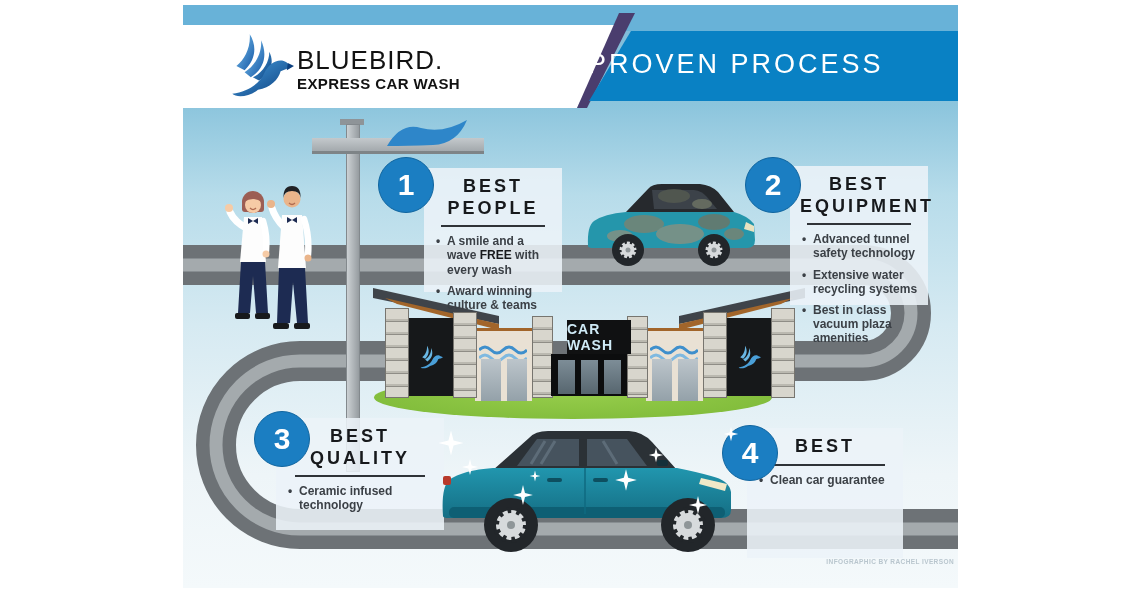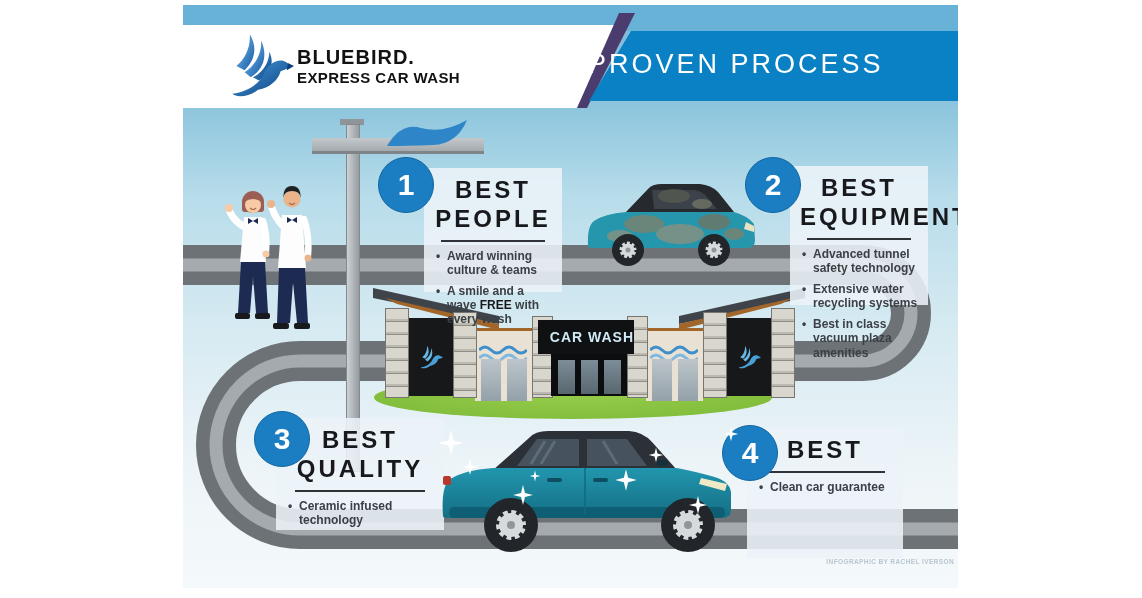--- a/index.html
+++ b/index.html
@@ -12,21 +12,21 @@
   .band-white{position:absolute;left:0;top:20px;width:460px;height:83px;background:#ffffff;
               clip-path:polygon(0 0,436px 0,394px 83px,0 83px);}
   .stripe-purple{position:absolute;left:380px;top:8px;width:80px;height:95px;
               clip-path:polygon(56px 0,72px 0,24px 95px,14px 95px);background:#4a3d6e;}
   .bar-blue{position:absolute;left:0;top:26px;width:775px;height:70px;
               clip-path:polygon(448px 0,775px 0,775px 70px,406px 70px);background:#0981c4;}
   .banner-title{position:absolute;left:405px;top:44px;width:300px;text-align:left;
               color:#ffffff;font-size:27px;font-weight:400;letter-spacing:3px;}
   .logo{position:absolute;left:39px;top:24px;width:72px;height:72px;}
   .logo-text{position:absolute;left:114px;top:42px;line-height:1;}
-  .logo-name{font-size:20px;font-weight:700;color:#121212;letter-spacing:1px;}
+  .logo-name{font-size:26px;font-weight:400;color:#121212;letter-spacing:1px;}
   .logo-tag{font-size:15px;font-weight:800;color:#121212;letter-spacing:.4px;margin-top:3px;}
   
   .road-svg{position:absolute;left:0;top:0;}
   
   .pole{position:absolute;left:163px;top:119px;width:12px;height:346px;
         background:linear-gradient(90deg,#ccd1d4,#969ca0);border:1px solid #83898d;}
   .pole-cap{position:absolute;left:157px;top:114px;width:24px;height:6px;background:#8e9498;}
   .beam{position:absolute;left:129px;top:133px;width:172px;height:13px;
         background:linear-gradient(180deg,#c4c9cc,#a3a9ad);border-bottom:3px solid #7e8487;}
   .flag{position:absolute;left:202px;top:109px;}
@@ -43,21 +43,21 @@
         background:linear-gradient(180deg,#bcc5cb,#94a1a9);border:2px solid #70
 
 7d85;border-bottom:none;}
   .sign{position:absolute;background:#101112;display:flex;align-items:center;justify-content:center;
         color:#cfeaf6;font-weight:800;font-size:14px;letter-spacing:1px;}
   .entrance{position:absolute;background:#0c0d0e;}
   .edoor{position:absolute;top:6px;bottom:2px;width:17px;background:linear-gradient(180deg,#7d8d97,#57666f);}
   .roof{position:absolute;}
   
   .panel{position:absolute;background:rgba(236,243,248,.88);padding:8px 10px 8px 10px;box-sizing:border-box;}
-  .ptitle{text-align:center;font-size:24px;font-weight:800;letter-spacing:3px;color:#17191c;line-height:1.2;}
+  .ptitle{text-align:center;font-size:18px;font-weight:800;letter-spacing:3px;color:#17191c;line-height:1.2;}
   .rule{border:none;border-top:2px solid #2f3338;width:88%;margin:6px auto 7px auto;}
   .bullet{position:relative;padding-left:13px;font-size:12px;font-weight:700;color:#3b4046;
           line-height:1.18;margin-bottom:7px;}
   .bullet::before{content:"•";position:absolute;left:2px;top:0;color:#3b4046;}
   .bullet b{font-weight:800;color:#17191c;}
   .circle{position:absolute;width:54px;height:54px;border-radius:50%;background:#1b7ec2;
           border:1px solid #10659f;color:#fff;display:flex;align-items:center;justify-content:center;
           font-size:30px;font-weight:800;}
   
   .people{position:absolute;left:37px;top:170px;}
@@ -216,38 +216,38 @@
         <path d="M10,63 C25,61 37,53 41,43 C45,34 53,29 60,31 C64,32 66,35 65,38 L57,41 C55,49 47,57 35,59 C27,66 14,67 10,63 Z" fill="#4a9fd8"></path>
         <path d="M64,33 L70,36 L63,40 Z" fill="#4a9fd8"></path>
       </svg>
     </div>
     <div class="pillar" style="left:2px;top:16px;width:22px;height:88px;"></div>
     <div class="pillar" style="left:70px;top:20px;width:22px;height:84px;"></div>
     <div class="pillar" style="left:149px;top:24px;width:19px;height:80px;"></div>
     <div class="pillar" style="left:244px;top:24px;width:19px;height:80px;"></div>
     <div class="pillar" style="left:320px;top:20px;width:22px;height:84px;"></div>
     <div class="pillar" style="left:388px;top:16px;width:22px;height:88px;"></div>
-    <div class="sign" style="left:155px;top:28px;width:96px;height:34px;justify-content:flex-end;">
+    <div class="sign" style="left:184px;top:28px;width:64px;height:34px;">
       <span>CAR WASH</span>
     </div>
     <div class="entrance" style="left:168px;top:62px;width:76px;height:42px;">
       <div class="edoor" style="left:7px;"></div>
       <div class="edoor" style="left:30px;"></div>
       <div class="edoor" style="left:53px;"></div>
     </div>
   </div>
 
   <div class="panel" style="left:241px;top:163px;width:138px;height:124px;">
     <div class="ptitle">
       <div>BEST</div>
       <div>PEOPLE</div>
     </div>
     <hr class="rule">
+    <div class="bullet"><span>A smile and a wave</span> <b>FREE</b> <span>with every wash</span></div>
     <div class="bullet">Award winning culture &amp; teams</div>
-    <div class="bullet"><span>A smile and a wave</span> <b>FREE</b> <span>with every wash</span></div>
   </div>
   <div class="circle" style="left:195px;top:152px;">
     <span>1</span>
   </div>
 
   <div class="panel" style="left:607px;top:161px;width:138px;height:139px;">
     <div class="ptitle">
       <div>BEST</div>
       <div>EQUIPMENT</div>
     </div>

